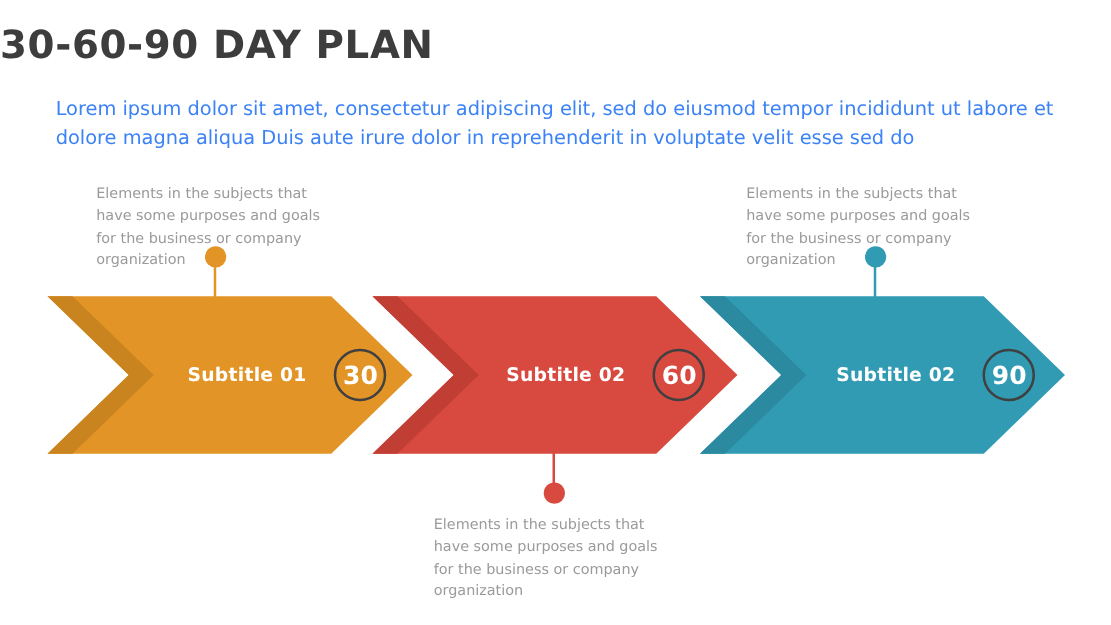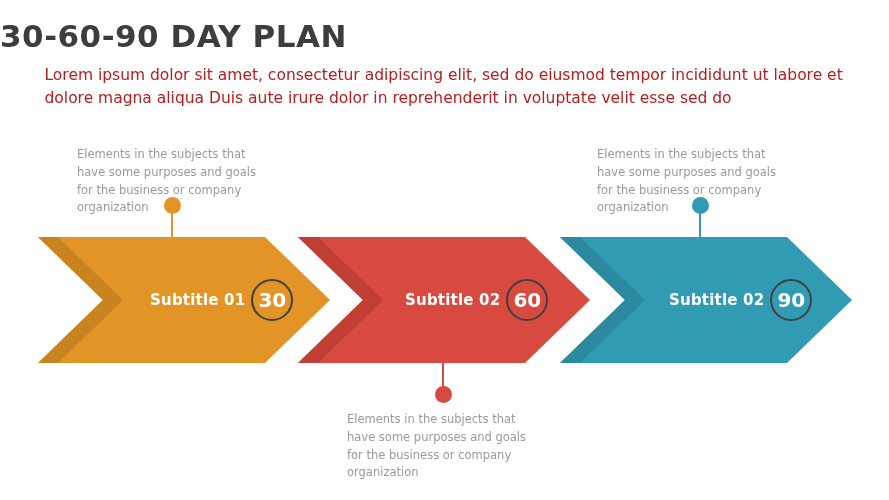--- a/index.html
+++ b/index.html
@@ -34,25 +34,25 @@
     margin: 0;
     padding-top: 18px;
     font-size: 31px;
     font-weight: bold;
     color: #3d3d3d;
     letter-spacing: 0.5px;
     line-height: 1.2;
     font-family: "DejaVu Sans", "Liberation Sans", sans-serif;
   }
   .subtitle {
-    margin: 0 auto;
+    margin: 12px auto;
     padding-top: 9px;
     width: 800px;
     font-size: 15.5px;
-    color: #b91c1c;
+    color: #3b82f6;
     line-height: 1.45;
     font-family: "DejaVu Sans", "Liberation Sans", sans-serif;
   }
 
   
   .band {
     position: absolute;
     left: 0;
     top: 232px;
     width: 889px;
@@ -61,21 +61,21 @@
   .band svg {
     display: block;
   }
 
   
   .chev-label {
     position: absolute;
     height: 30px;
     display: flex;
     align-items: center;
-    gap: 6px;
+    gap: 22px;
     color: #ffffff;
   }
   .chev-title {
     font-size: 15px;
     font-weight: bold;
     letter-spacing: 0.2px;
     white-space: nowrap;
     color: #ffffff;
   }
   .chev-badge {

